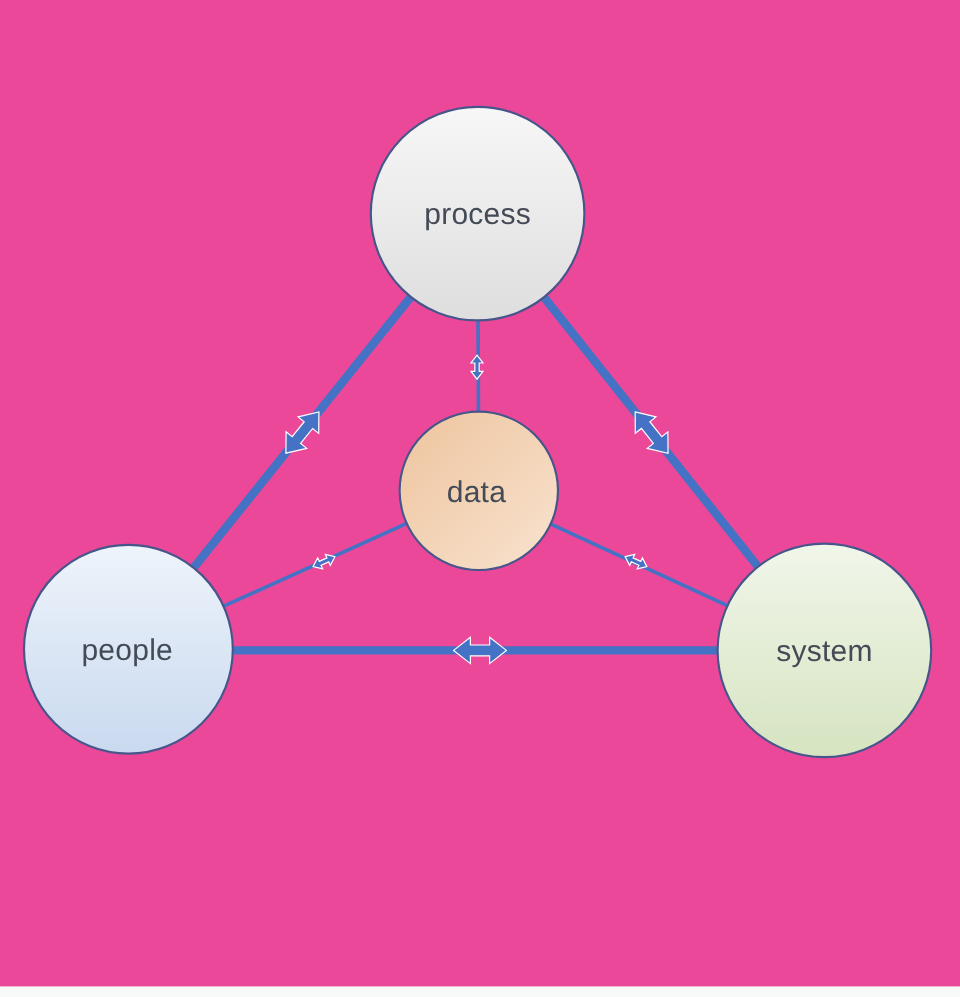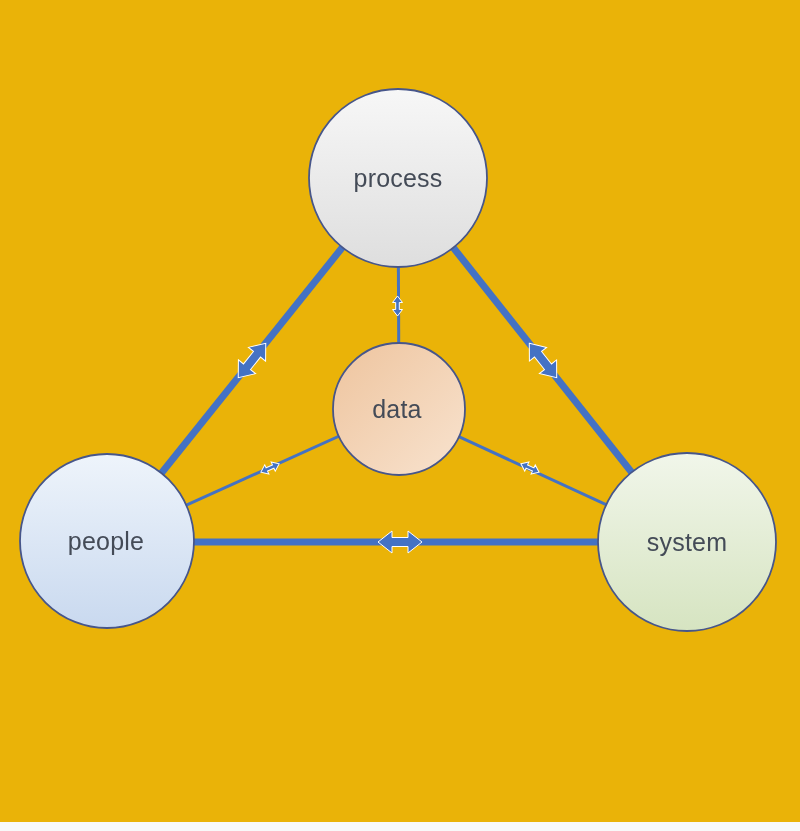--- a/index.html
+++ b/index.html
@@ -4,21 +4,21 @@
 <style>
   html, body {
     margin: 0;
     padding: 0;
     background: #ffffff;
   }
   .page {
     position: relative;
     width: 800px;
     height: 831px;
-    background: #eab308;
+    background: #ec4899;
     overflow: hidden;
     font-family: "Liberation Sans", sans-serif;
   }
   svg { display: block; }
   .node-label {
     font-family: "Liberation Sans", sans-serif;
     font-size: 25px;
     letter-spacing: 0.2px;
   }
   .edge-strong { fill: none; stroke-width: 7; }

